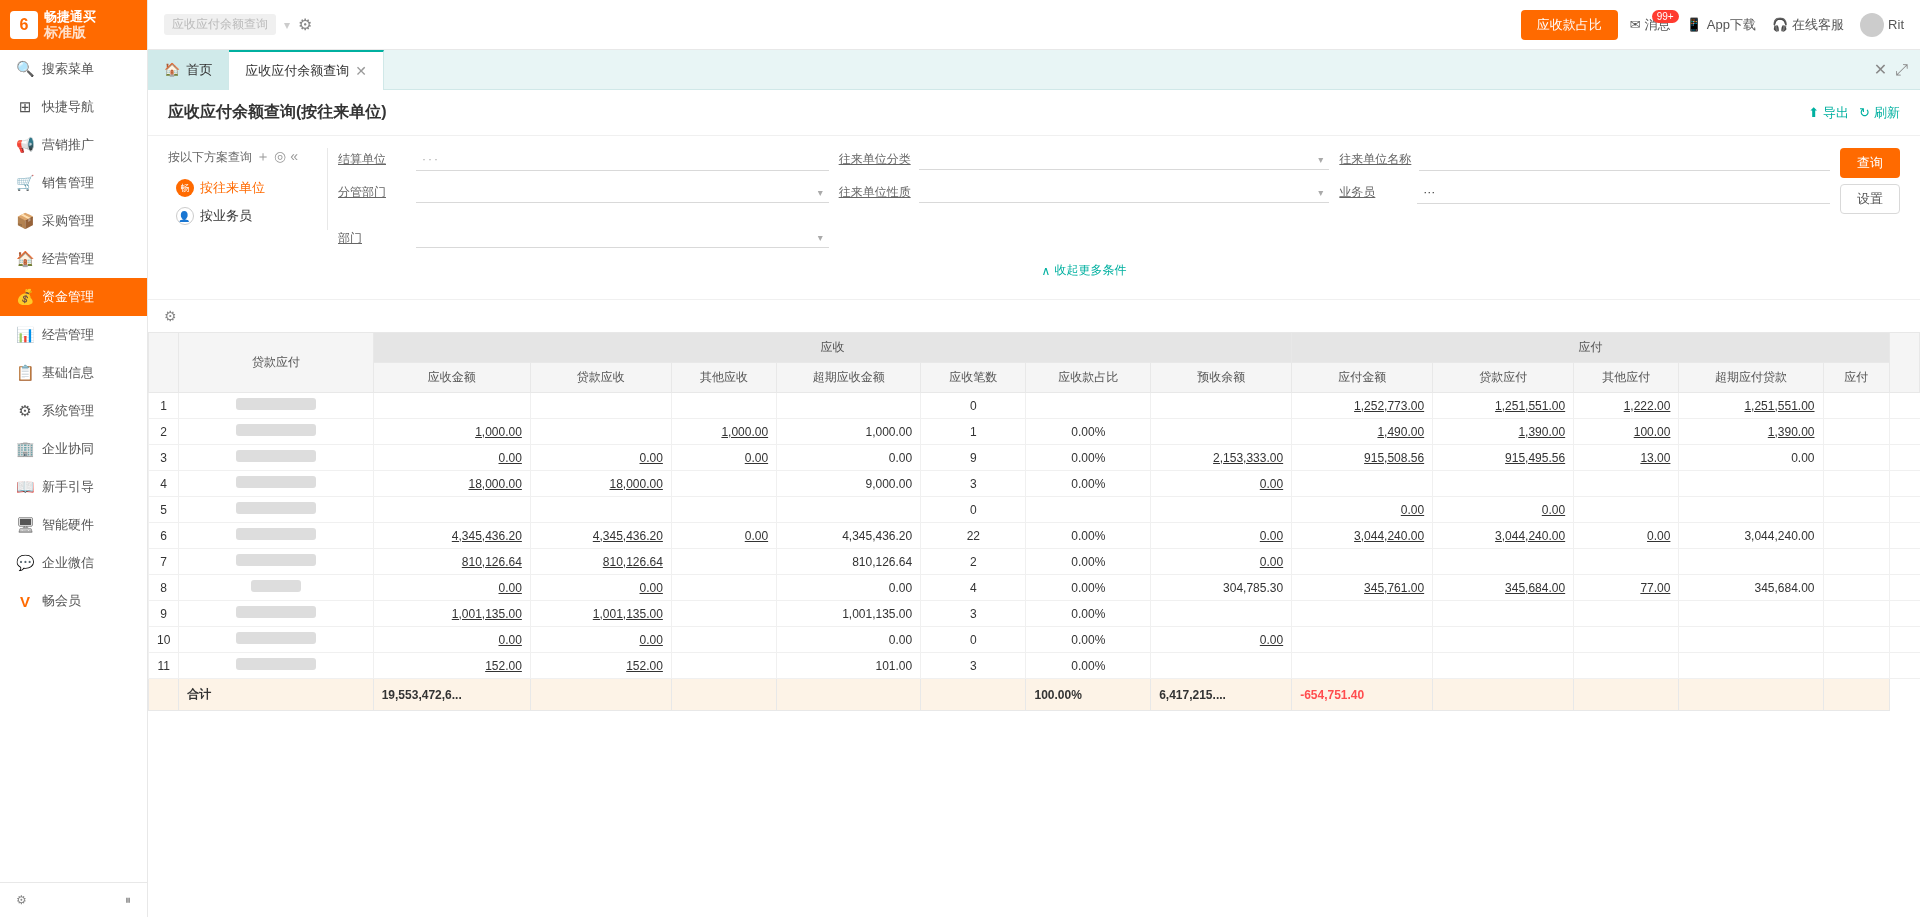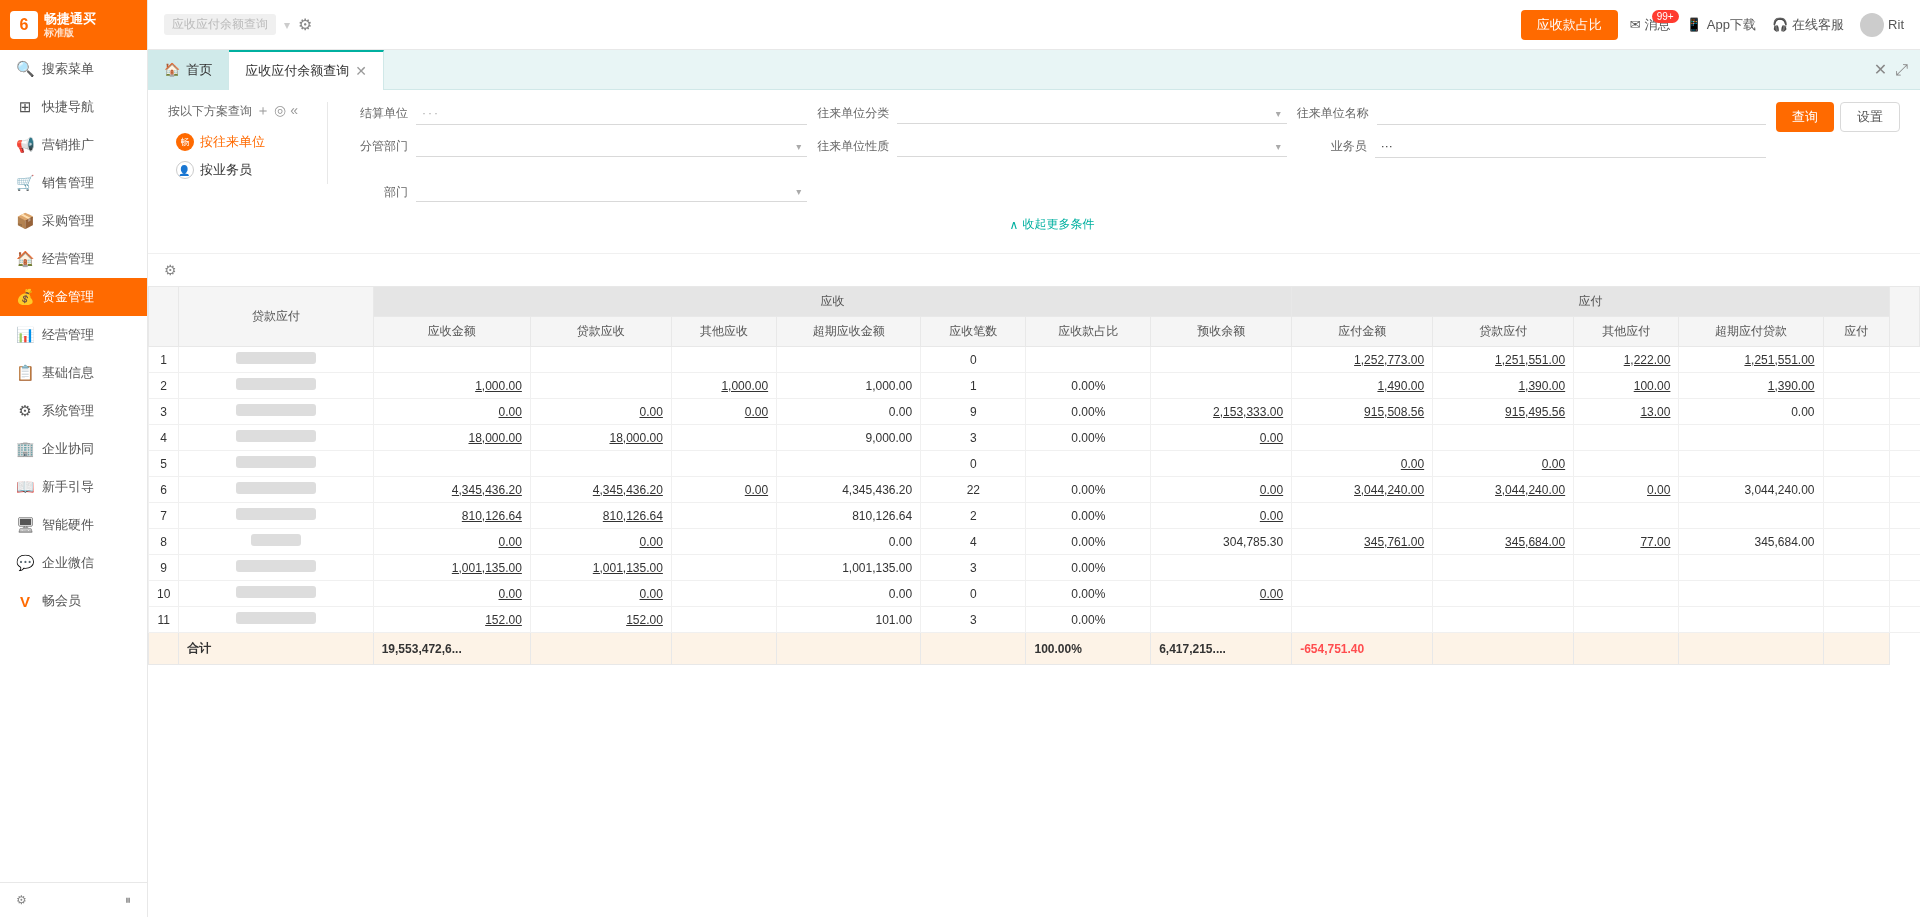--- a/index.html
+++ b/index.html
@@ -11,21 +11,21 @@
       background: #fff; border-right: 1px solid #e8e8e8;
       display: flex; flex-direction: column;
     }
     .sidebar-logo {
       height: 50px; background: #ff6a00; display: flex; align-items: center; padding: 0 10px;
       color: #fff; font-size: 14px; font-weight: bold; gap: 6px;
     }
     .sidebar-logo-icon { width: 28px; height: 28px; background: #fff; border-radius: 4px; display: flex; align-items: center; justify-content: center; color: #ff6a00; font-size: 16px; font-weight: bold; }
     .sidebar-logo-text { display: flex; flex-direction: column; line-height: 1.2; }
     .sidebar-logo-text span:first-child { font-size: 13px; }
-    .sidebar-logo-text span:last-child { font-size: 10px; opacity: 0.8; }
+    .sidebar-logo-text span:last-child { font-size: 14px; opacity: 0.8; }
     .sidebar-item {
       display: flex; align-items: center; padding: 10px 16px; cursor: pointer; gap: 8px;
       color: #555; font-size: 13px; transition: background 0.2s;
     }
     .sidebar-item.active { background: #ff6a00; color: #fff; border-radius: 0; }
     .sidebar-item .icon { font-size: 15px; width: 18px; text-align: center; }
     .sidebar-bottom {
       margin-top: auto; border-top: 1px solid #e8e8e8; display: flex; align-items: center; padding: 10px 16px; gap: 8px; color: #888;
     }
 
@@ -87,30 +87,30 @@
     .search-by-label { font-size: 12px; color: #666; margin-bottom: 8px; display: flex; align-items: center; gap: 4px; }
     .search-by-label .action-icons { display: flex; gap: 4px; color: #aaa; }
     .search-option {
       display: flex; align-items: center; gap: 6px; padding: 5px 8px; cursor: pointer;
       border-radius: 4px; font-size: 13px;
     }
     .search-option.active { color: #ff6a00; }
     .search-option .option-icon { width: 18px; height: 18px; border-radius: 50%; background: #ff6a00; color: #fff; display: flex; align-items: center; justify-content: center; font-size: 10px; }
     .search-option .option-icon-outline { width: 18px; height: 18px; border-radius: 50%; border: 1px solid #ccc; display: flex; align-items: center; justify-content: center; font-size: 10px; color: #aaa; }
     .search-field { display: flex; align-items: center; gap: 8px; }
-    .search-field-label { color: #666; font-size: 12px; white-space: nowrap; min-width: 70px; text-align: right; }
+    .search-field-label { color: #666; font-size: 12px; white-space: nowrap; min-width: 70px; text-align: left; text-decoration: underline; }
     .search-field-input {
       flex: 1; border: none; border-bottom: 1px solid #d9d9d9; padding: 4px 6px;
       font-size: 12px; color: #333; outline: none; background: transparent; display: flex; align-items: center; justify-content: space-between;
     }
     .search-field-input .dots { color: #aaa; letter-spacing: 2px; }
     .search-field-select { display: flex; align-items: center; gap: 4px; }
     .select-arrow { color: #aaa; font-size: 10px; }
     .collapse-btn { display: flex; align-items: center; gap: 4px; color: #00b0a0; font-size: 12px; cursor: pointer; justify-content: center; padding: 8px 0; }
-    .search-actions { display: flex; flex-direction: row; gap: 6px; margin-left: 10px; }
+    .search-actions { display: flex; flex-direction: column; gap: 6px; margin-left: 10px; }
     .btn-query { background: #ff6a00; color: #fff; border: none; border-radius: 4px; padding: 6px 16px; cursor: pointer; font-size: 13px; }
     .btn-settings { background: #fff; color: #555; border: 1px solid #d9d9d9; border-radius: 4px; padding: 5px 16px; cursor: pointer; font-size: 13px; }
 
     
     .table-container { padding: 0 0 20px 0; background: #fff; }
     .table-toolbar { display: flex; align-items: center; padding: 8px 16px; }
     .table-settings-icon { color: #888; cursor: pointer; font-size: 14px; }
 
     table { width: 100%; border-collapse: collapse; font-size: 12px; }
     table thead th {
@@ -260,20 +260,33 @@
   </div>
   <div class="tab-bar-actions">
     <span class="tab-action-btn">✕</span>
     <span class="tab-action-btn">⤢</span>
   </div>
 </div>
 
 <div class="main-content">
   <div class="page-container">
 
+    <div class="page-header">
+      <h2 class="page-title">应收应付余额查询(按往来单位)</h2>
+      <div class="page-actions">
+        <div class="page-action-btn">
+          <span>⬆</span>
+          <span>导出</span>
+        </div>
+        <div class="page-action-btn">
+          <span>↻</span>
+          <span>刷新</span>
+        </div>
+      </div>
+    </div>
 
     <div class="search-area">
       <div style="display:flex; align-items:flex-start; gap:0;">
 
         <div class="search-sidebar">
           <div class="search-by-label">
             <span>按以下方案查询</span>
             <div class="action-icons">
               <span style="cursor:pointer;color:#999;font-size:14px;">＋</span>
               <span style="cursor:pointer;color:#999;font-size:14px;">◎</span>

